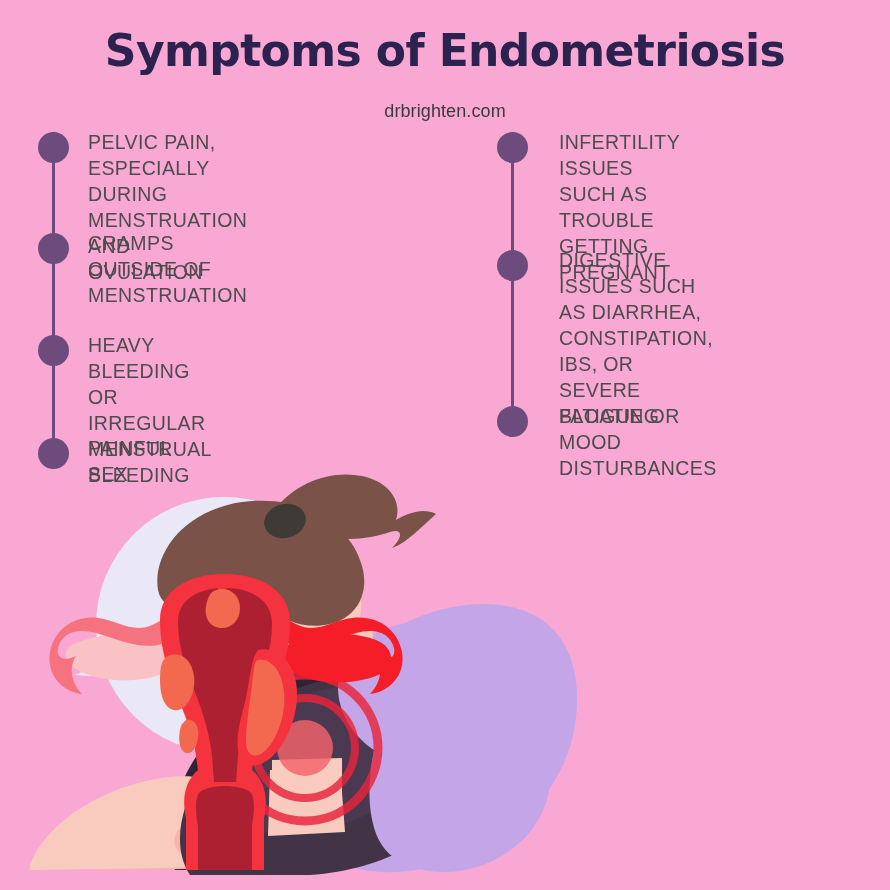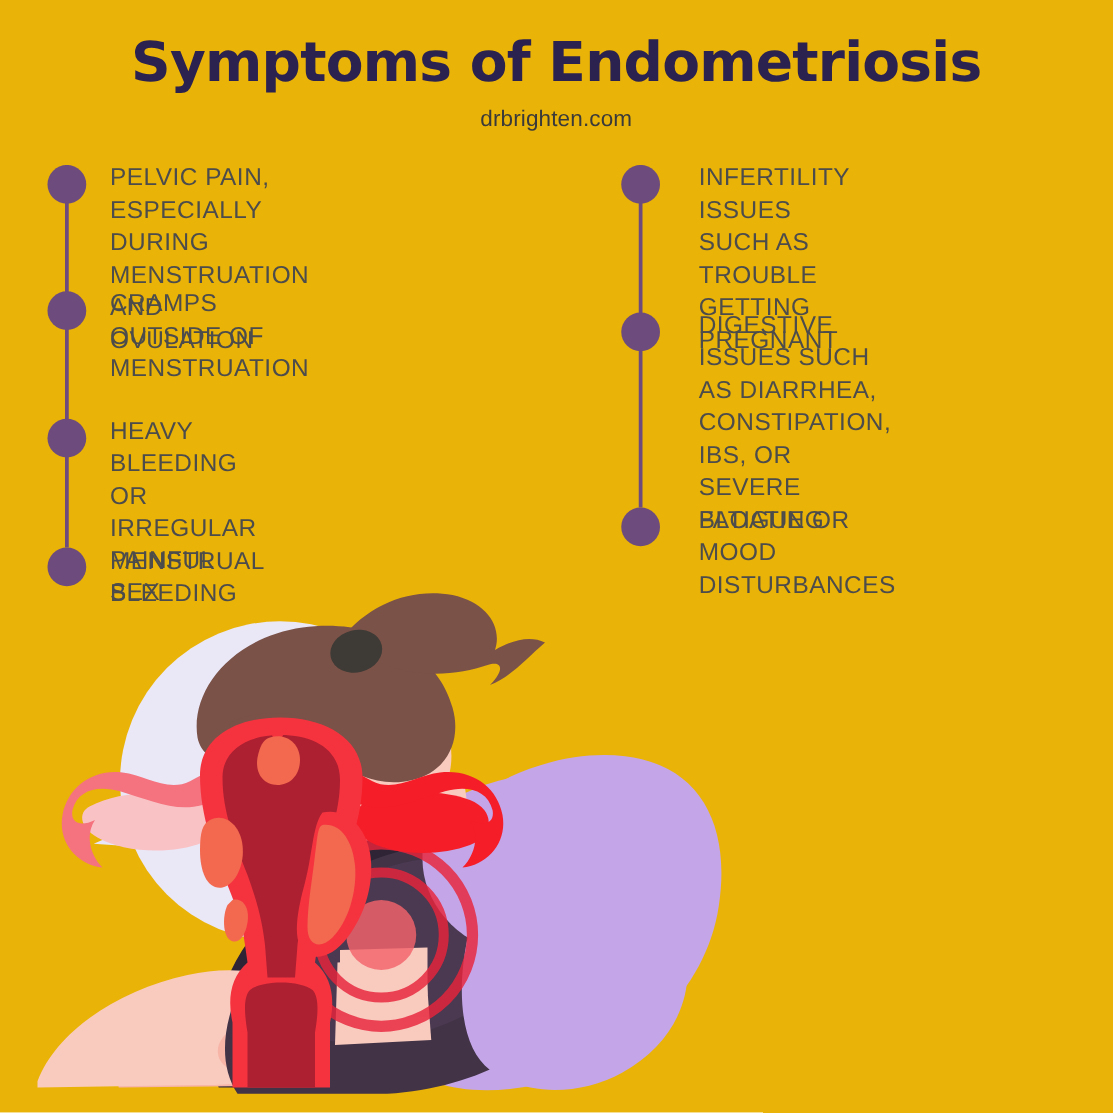--- a/index.html
+++ b/index.html
@@ -9,21 +9,21 @@
     background: #ffffff;
   }
   body {
     font-family: "Liberation Sans", sans-serif;
     -webkit-font-smoothing: antialiased;
   }
   #infographic {
     position: relative;
     width: 890px;
     height: 890px;
-    background: #eab308;
+    background: #f9a8d4;
     overflow: hidden;
   }
 
   
   .header {
     position: absolute;
     top: 0;
     left: 0;
     width: 890px;
     text-align: center;
@@ -32,21 +32,21 @@
     margin: 0;
     padding-top: 28px;
     font-family: "DejaVu Sans", sans-serif;
     font-size: 44px;
     font-weight: 700;
     letter-spacing: -0.6px;
     color: #2B2250;
     line-height: 1.05;
   }
   .subtitle {
-    margin: 0;
+    margin: 16px;
     padding-top: 11px;
     font-family: "Liberation Sans", sans-serif;
     font-size: 18px;
     font-weight: 400;
     color: #3A3A3A;
     letter-spacing: 0.1px;
   }
 
   
   .columns {

